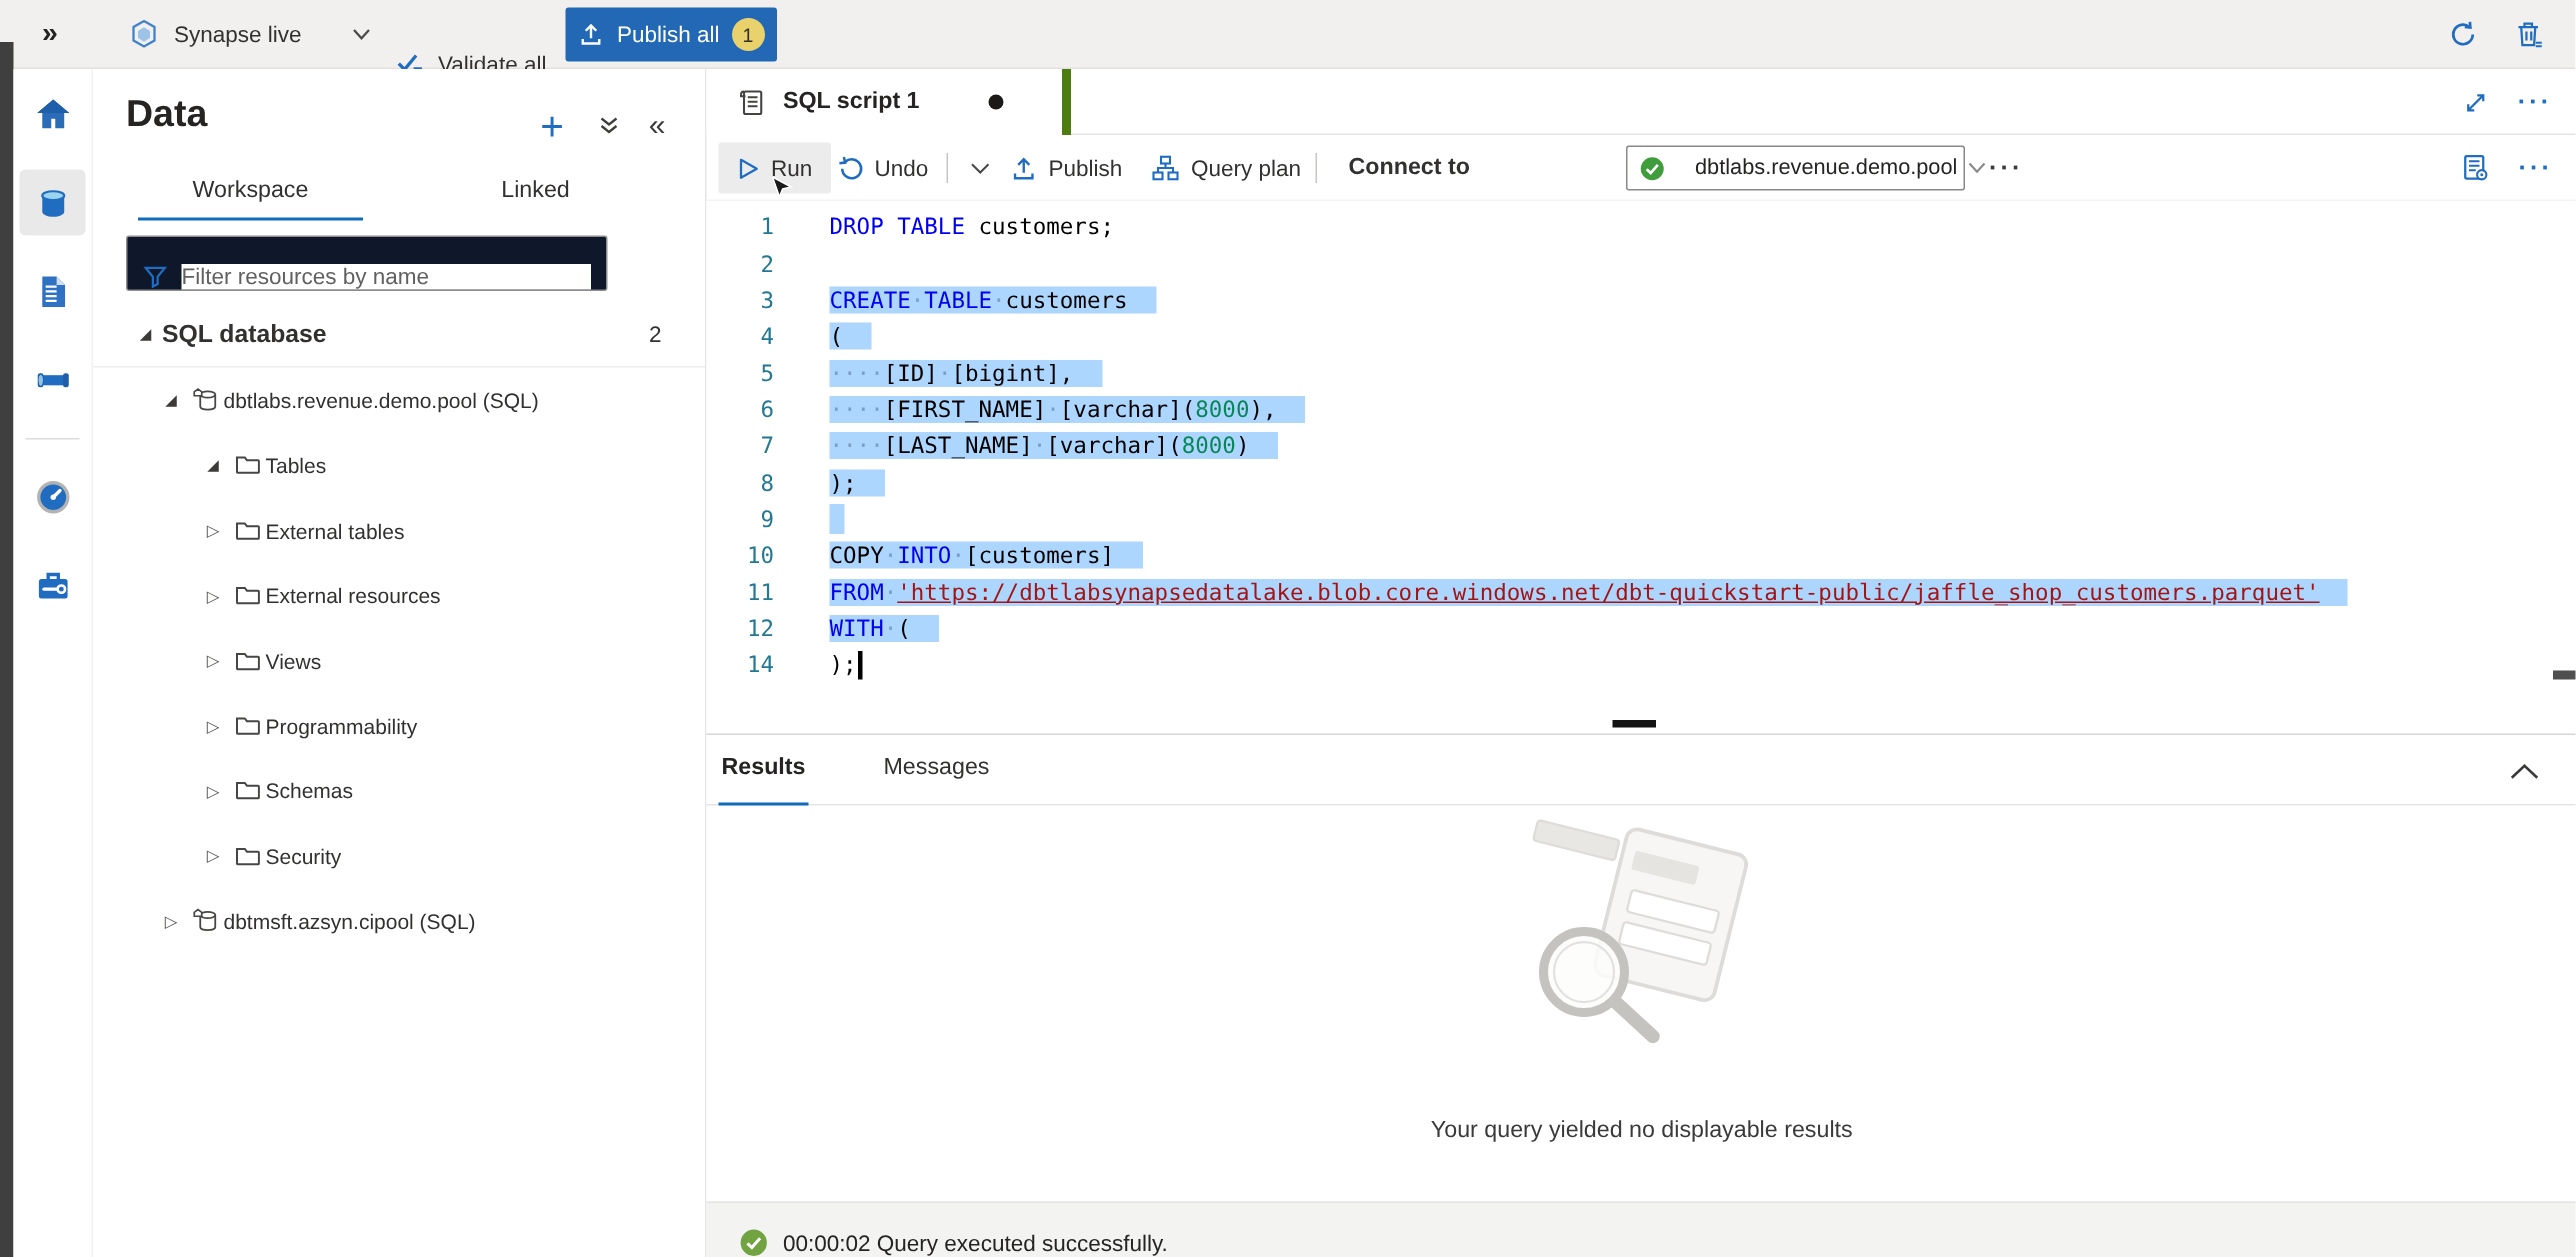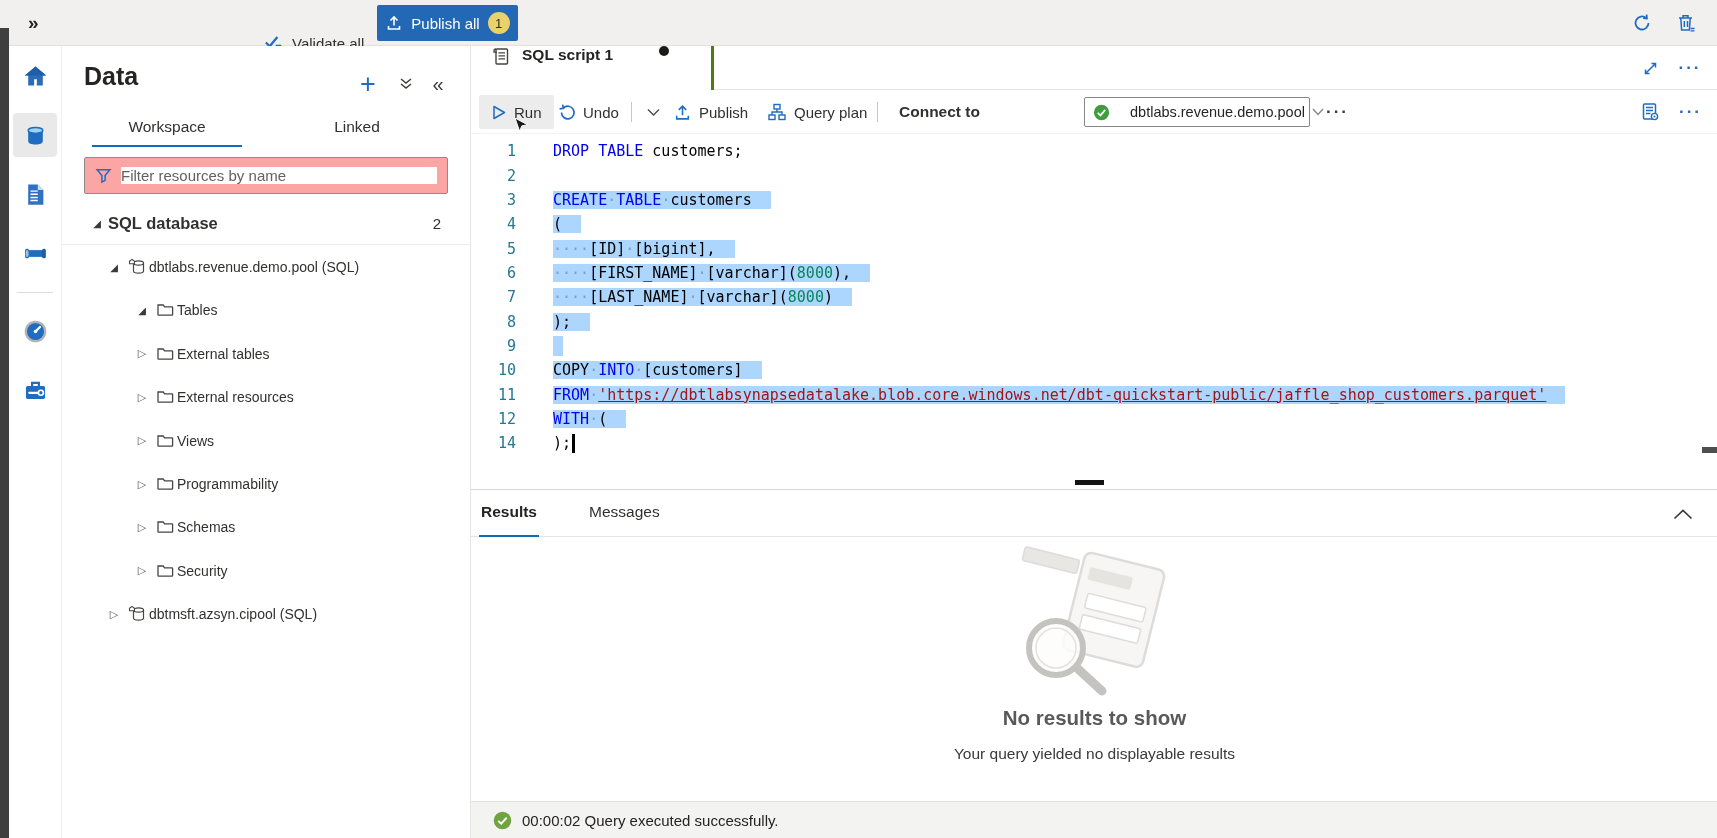--- a/index.html
+++ b/index.html
@@ -35,38 +35,38 @@
   #panel-title{position:absolute;left:22px;top:16px;font-size:25px;font-weight:bold;color:#252423;}
   .panel-hdr-btn{position:absolute;top:24px;width:28px;height:28px;display:flex;align-items:center;justify-content:center;cursor:pointer;}
   #add-btn{left:292px;color:var(--accent);font-size:27px;font-weight:300;}
   #dblchev-btn{left:330px;}
   #collapse-btn{left:362px;color:#3b3a39;font-size:20px;}
   #panel-tabs{position:absolute;left:0;top:62px;width:408px;height:39px;display:flex;}
   #panel-tabs .tab{height:39px;display:flex;align-items:center;justify-content:center;font-size:15.5px;cursor:pointer;border-bottom:2.5px solid transparent;}
   #panel-tabs .tab.active{border-bottom-color:#0f6cbd;}
   #panel-tabs .tab:nth-child(1){margin-left:30px;width:150px;}
   #panel-tabs .tab:nth-child(2){margin-left:60px;width:110px;}
-  #filter-box{position:absolute;left:22px;top:111px;width:364px;height:37px;border:1px solid #8f8d8b;border-radius:2px;background:#fca5a5;display:flex;align-items:center;padding:0 10px;gap:9px;}
+  #filter-box{position:absolute;left:22px;top:111px;width:321px;height:37px;border:1px solid #8f8d8b;border-radius:2px;background:#0f172a;display:flex;align-items:flex-end;padding:0 10px;gap:9px;}
   #filter-box input{border:none;outline:none;flex:1;font-size:15px;font-family:"Liberation Sans",sans-serif;color:var(--text);}
   #filter-box input::placeholder{color:#616161;}
   #tree{position:absolute;left:0;top:156px;width:408px;}
   .tree-row{height:43.4px;display:flex;align-items:center;cursor:pointer;}
   .tree-row.root{border-bottom:1px solid #ececec;}
   .tree-row .arrow{width:18px;display:inline-flex;justify-content:center;color:#3b3a39;}
   .tree-row .arrow.exp{font-size:10px;}
   .tree-row .arrow.col{font-size:11px;color:#55534f;}
   .tree-row .ticon{display:inline-flex;margin-left:4px;}
   .tree-row .lbl{margin-left:2px;font-size:14px;color:var(--text);white-space:nowrap;}
   .tree-row.root .lbl{font-size:16.5px;font-weight:600;margin-left:2px;}
   .tree-row .count{margin-left:auto;margin-right:29px;font-size:15px;color:var(--text);}
 
   
   #editor-pane{position:absolute;left:470px;top:46px;width:1247px;height:792px;background:#fff;border-left:1px solid var(--border);}
   #tab-row{position:absolute;left:0;top:0;width:1247px;height:44px;border-bottom:1px solid var(--border);}
-  #editor-tab{position:absolute;left:0;top:0;width:243px;height:44px;background:#fff;border-right:3px solid #4d7c0f;display:flex;padding-left:20px;gap:10px;cursor:pointer;}
+  #editor-tab{position:absolute;left:0;top:0;width:243px;height:44px;background:#fff;border-right:6px solid #4d7c0f;display:flex;align-items:center;padding-left:20px;gap:10px;cursor:pointer;}
   #editor-tab .lbl{font-size:15.5px;font-weight:bold;color:#252423;}
   #dirty-dot{width:10px;height:10px;border-radius:50%;background:#1b1a19;margin-left:36px;}
   .tabrow-btn{position:absolute;top:8px;width:30px;height:28px;display:flex;align-items:center;justify-content:center;cursor:pointer;}
   .dots{color:var(--accent);font-size:17px;font-weight:bold;letter-spacing:2px;}
   .dots.dark{color:#3b3a39;}
 
   #toolbar{position:absolute;left:0;top:44px;width:1247px;height:44px;border-bottom:1px solid #f3f3f3;}
   .tb{position:absolute;top:0;height:44px;display:flex;align-items:center;gap:7px;cursor:pointer;font-size:15px;color:var(--text);}
   .tb-sep{position:absolute;top:12px;width:1px;height:20px;background:#c8c6c4;}
   #run-btn{left:8px;padding:0 12px;background:#ececec;border-radius:2px;height:34px;top:5px;}
@@ -104,33 +104,47 @@
   #results-tabs .tab{height:47px;display:flex;align-items:center;font-size:15.5px;cursor:pointer;border-bottom:2.5px solid transparent;padding:0 2px;}
   #results-tabs .tab:nth-child(1){margin-left:8px;font-weight:bold;color:#252423;}
   #results-tabs .tab:nth-child(2){margin-left:48px;}
   #results-tabs .tab.active{border-bottom-color:#0f6cbd;}
   #collapse-results{position:absolute;right:22px;top:14px;width:26px;height:20px;display:flex;align-items:center;justify-content:center;cursor:pointer;}
   #empty-illustration{position:absolute;left:493px;top:48px;}
   #empty-title{position:absolute;left:0;top:216px;width:1247px;text-align:center;font-size:20.5px;font-weight:600;color:#595959;}
   #empty-sub{position:absolute;left:0;top:255px;width:1247px;text-align:center;font-size:15.5px;color:#3a3a3a;}
 
   
-  #status-bar{position:absolute;left:0;top:755px;width:1247px;height:37px;background:#f3f3f2;border-top:1px solid #e4e4e4;display:flex;align-items:center;padding-left:22px;gap:10px;}
+  #status-bar{position:absolute;left:0;top:755px;width:1247px;height:37px;background:#f3f3f2;border-top:1px solid #e4e4e4;display:flex;align-items:flex-end;padding-left:22px;gap:10px;}
   #status-bar .msg{font-size:15px;color:#252423;}
 
   #mouse-cursor{position:absolute;left:514px;top:118px;pointer-events:none;z-index:50;}
   svg{display:block;}
 </style>
 </head>
 <body>
 <div id="screen">
 
   <div id="top-bar">
     <div class="abs" style="left:28px;">
       <span class="hdr-glyph">»</span>
+    </div>
+    <div class="abs" style="left:84px;">
+      <span>
+        <svg width="24" height="24" viewBox="0 0 24 24">
+            <path d="M12 3l7 4v9l-7 4-7-4V7z" fill="none" stroke="#3e83c9" stroke-width="1.5"></path>
+            <path d="M12 7.2l4 2.4v4.8l-4 2.4-4-2.4V9.6z" fill="#9ec3e8"></path>
+          </svg>
+      </span>
+      <span class="hdr-label">Synapse live</span>
+      <span style="margin-left:26px;">
+        <svg width="12" height="8" viewBox="0 0 12 8">
+            <polyline points="1 1 6 6.5 11 1" fill="none" stroke="#4a4a4a" stroke-width="1.5"></polyline>
+          </svg>
+      </span>
     </div>
     <div class="abs" style="left:262px;margin-top:20px;">
       <span>
         <svg width="22" height="22" viewBox="0 0 20 20">
             <path d="M3.5 9.5l3.5 3.5L14 4.5" fill="none" stroke="#1f6cc0" stroke-width="2"></path>
             <path d="M12.5 12.5h5M14.5 15.8h3" stroke="#1f6cc0" stroke-width="1.7"></path>
           </svg>
       </span>
       <span class="hdr-label">Validate all</span>
     </div>
@@ -489,21 +503,20 @@
             <rect x="120" y="62" width="60" height="15" rx="2" fill="#fff" stroke="#dedcda" stroke-width="1.5"></rect>
             <rect x="120" y="84" width="60" height="15" rx="2" fill="#fff" stroke="#dedcda" stroke-width="1.5"></rect>
           </g>
           <g>
             <circle cx="92" cy="110" r="27" fill="#fdfdfc" fill-opacity="0.85" stroke="#c5c3c0" stroke-width="6"></circle>
             <circle cx="92" cy="110" r="20" fill="none" stroke="#e4e2df" stroke-width="1.5"></circle>
             <line x1="113" y1="130" x2="138" y2="153" stroke="#c5c3c0" stroke-width="9" stroke-linecap="round"></line>
           </g>
         </svg>
       </div>
-      <div id="empty-title">No results to show</div>
       <div id="empty-sub">Your query yielded no displayable results</div>
     </div>
 
     <div id="status-bar">
       <span>
         <svg width="19" height="19" viewBox="0 0 18 18">
             <circle cx="9" cy="9" r="8.3" fill="#71a340"></circle>
             <polyline points="5 9.4 7.8 12 13 6.2" fill="none" stroke="#fff" stroke-width="1.9"></polyline>
           </svg>
       </span>

